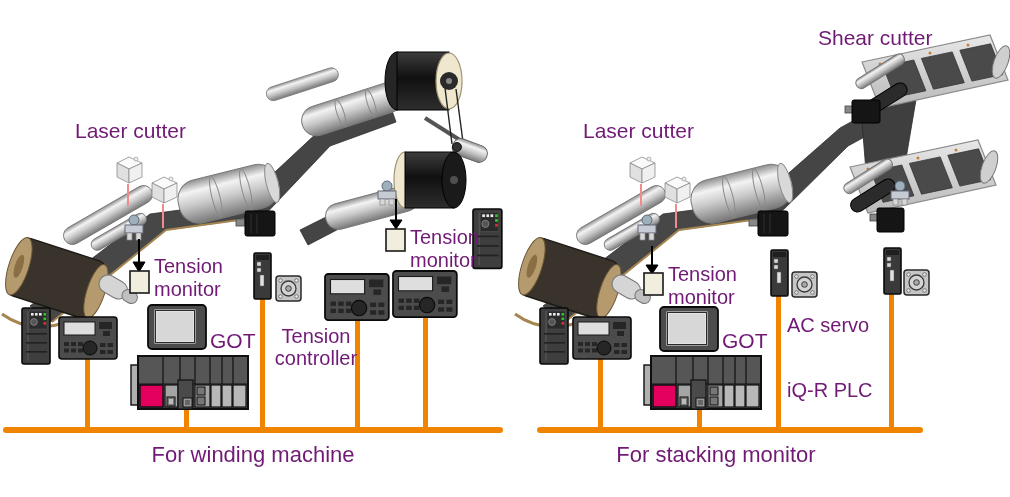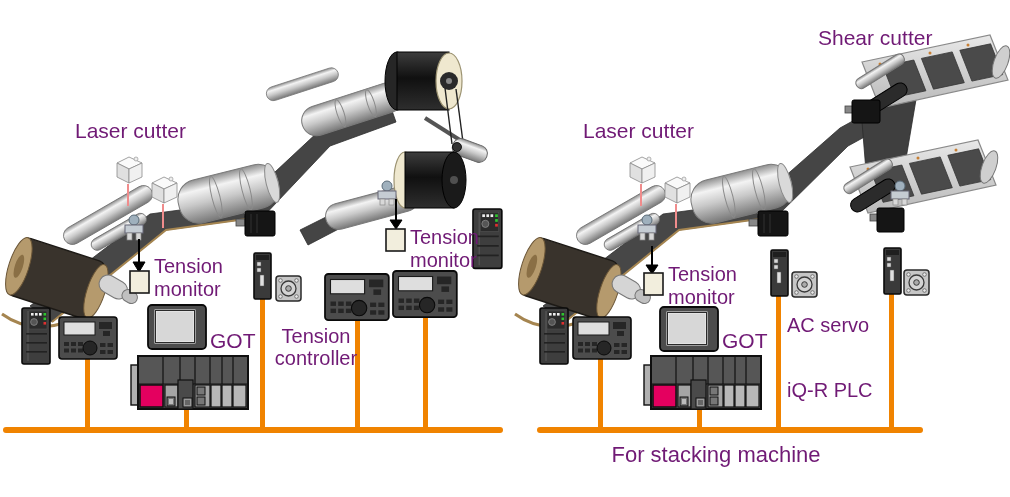--- a/index.html
+++ b/index.html
@@ -324,23 +324,24 @@
 </svg>
 
 <div class="label big" style="left:75px;top:119px;">Laser cutter</div>
 <div class="label" style="left:154px;top:255px;">Tension
 monitor</div>
 <div class="label" style="left:410px;top:226px;">Tension
 monitor</div>
 <div class="label big" style="left:210px;top:329px;">GOT</div>
 <div class="label center" style="left:256px;top:325px;width:120px;">Tension
 controller</div>
+<div class="label caption" style="left:103px;top:443px;width:300px;">For winding machine</div>
 
 <div class="label big" style="left:818px;top:26px;">Shear cutter</div>
 <div class="label big" style="left:583px;top:119px;">Laser cutter</div>
 <div class="label" style="left:668px;top:263px;">Tension
 monitor</div>
 <div class="label big" style="left:722px;top:329px;">GOT</div>
 <div class="label" style="left:787px;top:314px;">AC servo</div>
 <div class="label" style="left:787px;top:379px;">iQ-R PLC</div>
-<div class="label caption" style="left:566px;top:443px;width:300px;">For stacking machine</div>
+<div class="label caption" style="left:566px;top:443px;width:300px;">For stacking monitor</div>
 
 </div>
 
 </body></html>

